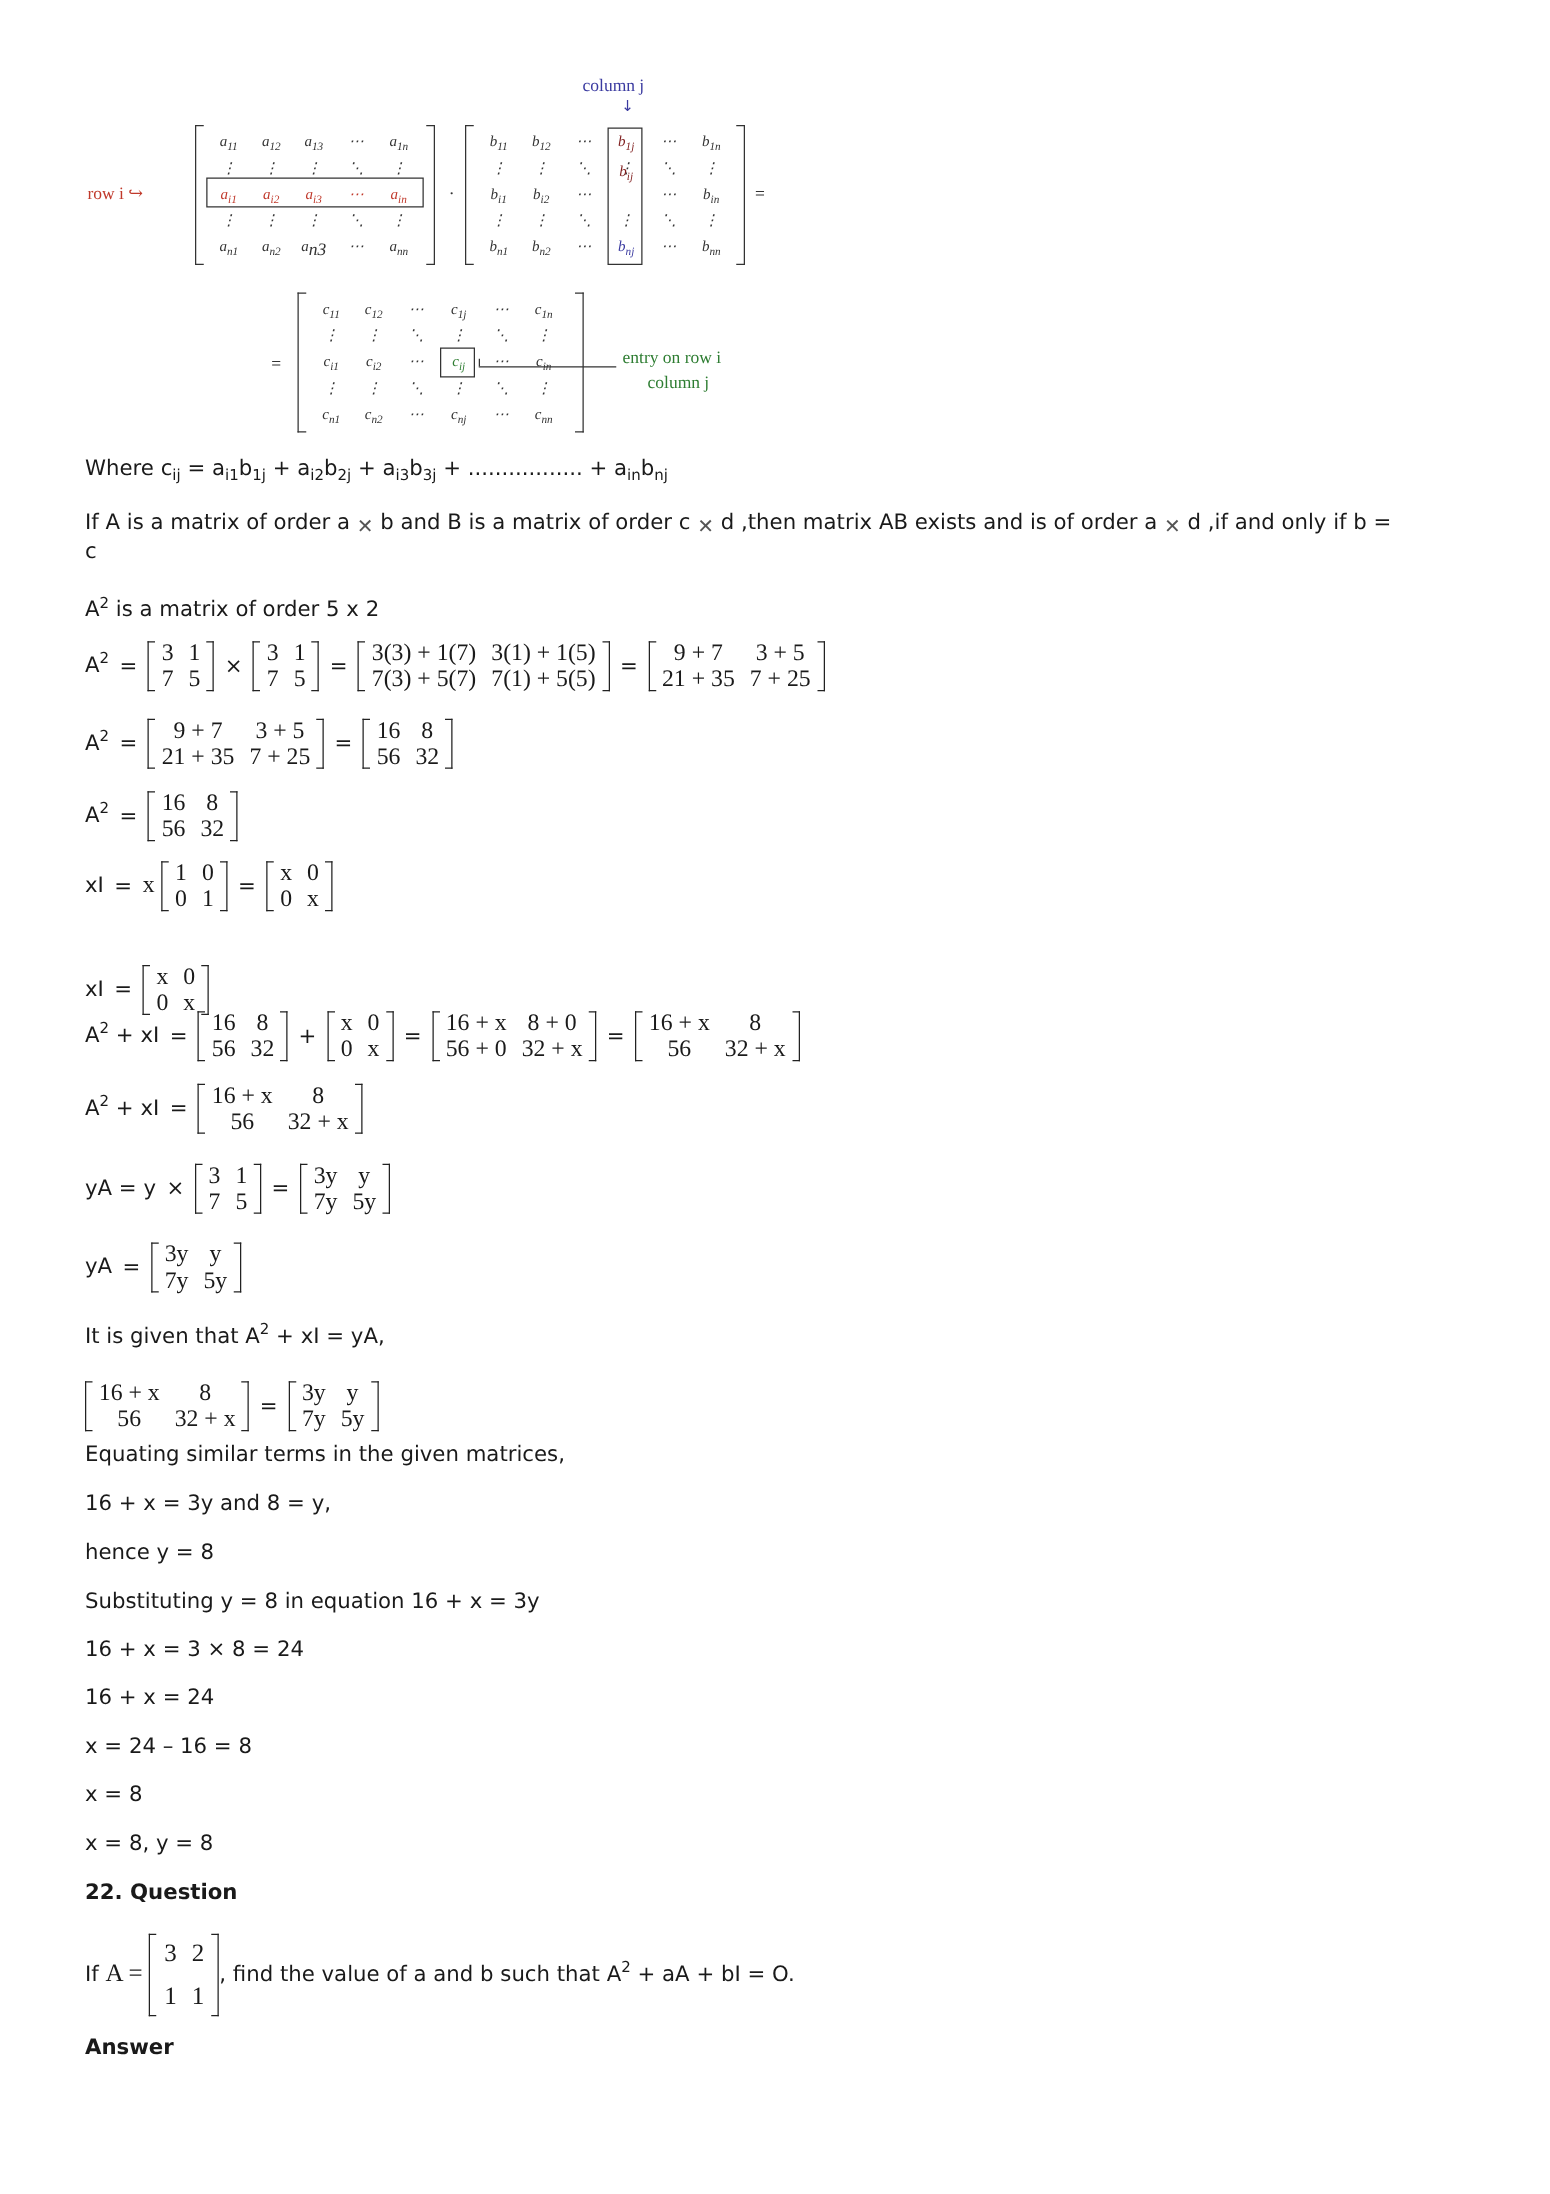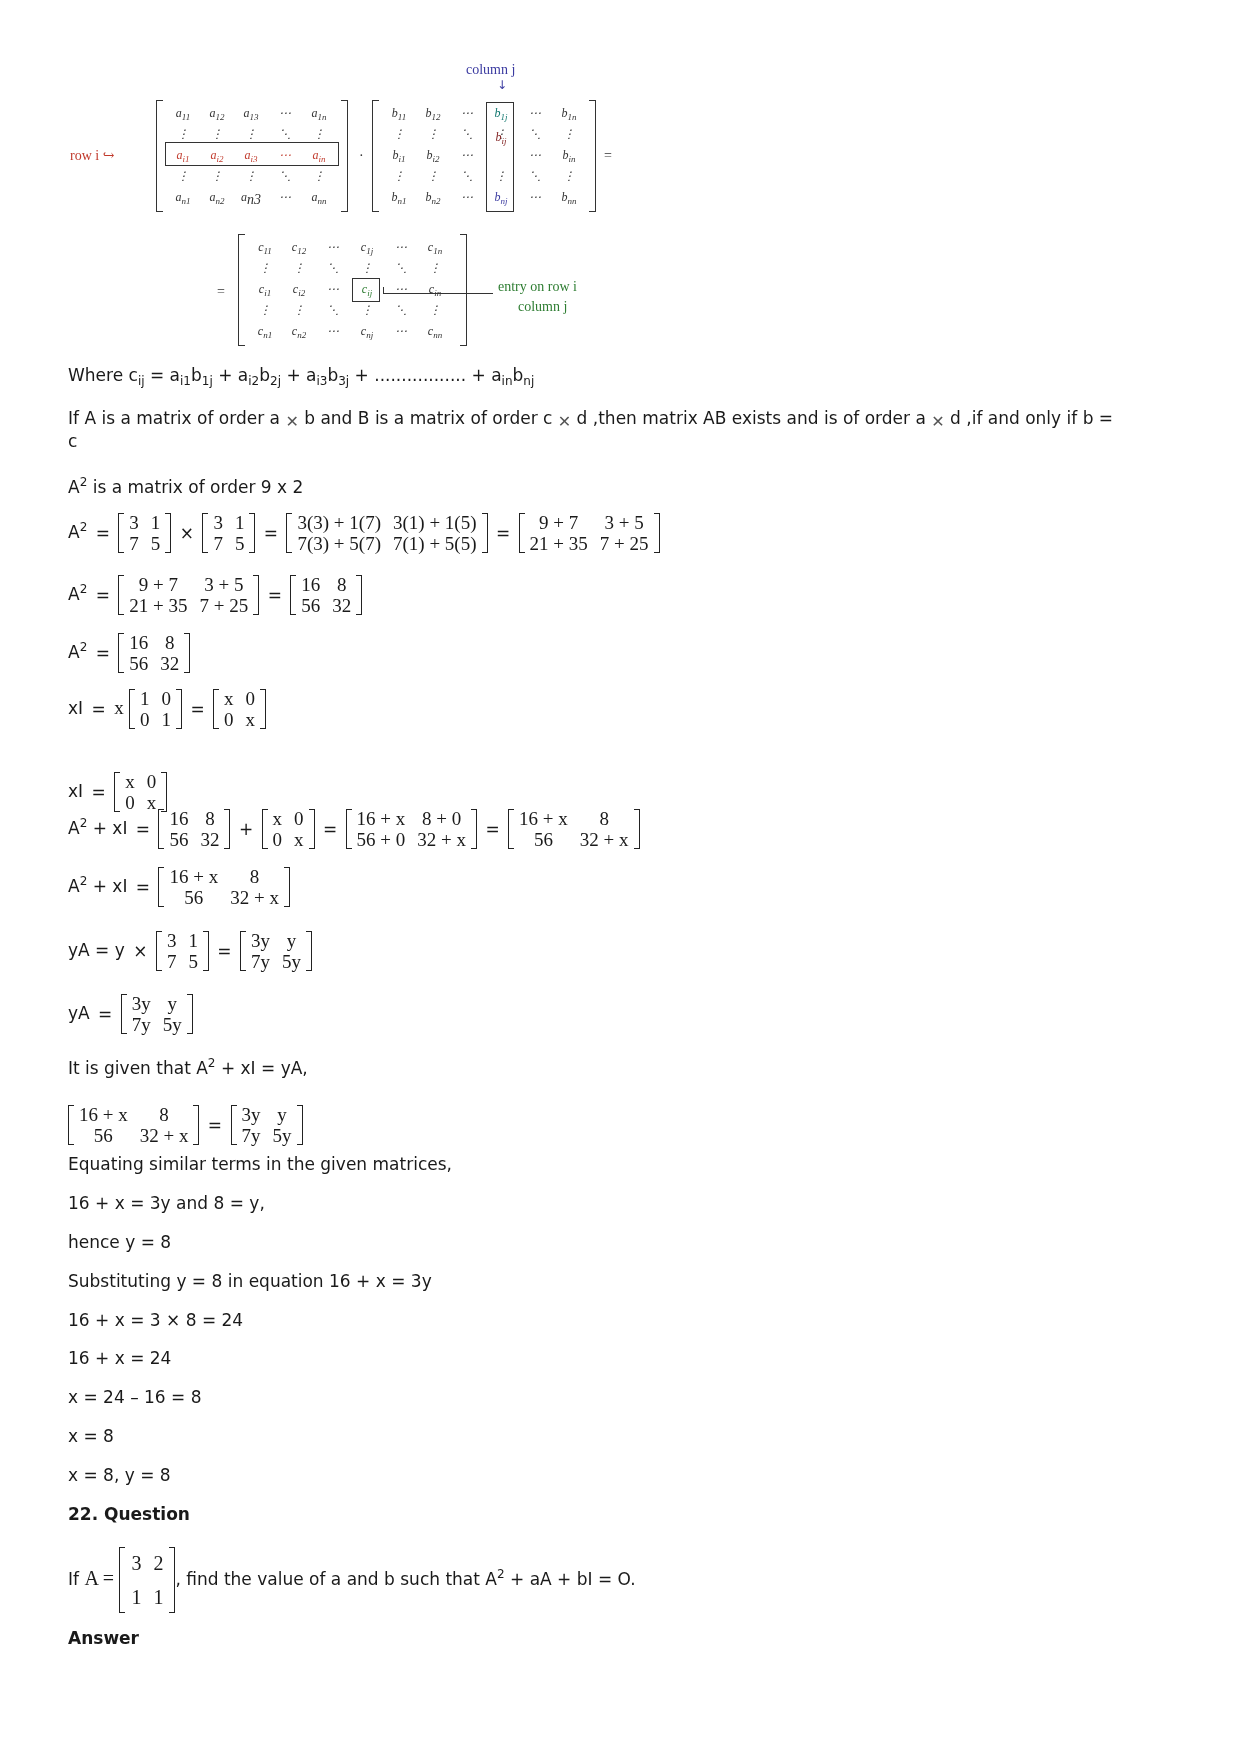--- a/index.html
+++ b/index.html
@@ -72,21 +72,21 @@
       </div>
   </div>
   <div class="abs dg" style="left:359px;top:148px;font-style:normal;font-size:14px;">·</div>
 
   <div class="bigmat dg" style="left:372px;top:100px;width:224px;height:112px;">
     <div class="abs" style="left:114px;top:2px;width:26px;height:108px;border:1.5px solid #333;"></div>
     <div id="matB">
         <div class="cell" style="left: 10px; top: 6px; width: 34px;">b<sub style="font-size:9px;vertical-align:-3px">11</sub></div>
         <div class="cell" style="left: 44px; top: 6px; width: 34px;">b<sub style="font-size:9px;vertical-align:-3px">12</sub></div>
         <div class="cell" style="left: 78px; top: 6px; width: 34px;">⋯</div>
-        <div class="cell" style="left: 112px; top: 6px; width: 34px; color: #0f766e;">b<sub style="font-size:9px;vertical-align:-3px">1j</sub></div>
+        <div class="cell" style="left: 112px; top: 6px; width: 34px; color: #7f1d1d;">b<sub style="font-size:9px;vertical-align:-3px">1j</sub></div>
         <div class="cell" style="left: 146px; top: 6px; width: 34px;">⋯</div>
         <div class="cell" style="left: 180px; top: 6px; width: 34px;">b<sub style="font-size:9px;vertical-align:-3px">1n</sub></div>
         <div class="cell" style="left: 10px; top: 27px; width: 34px;">⋮</div>
         <div class="cell" style="left: 44px; top: 27px; width: 34px;">⋮</div>
         <div class="cell" style="left: 78px; top: 27px; width: 34px;">⋱</div>
         <div class="cell" style="left: 112px; top: 27px; width: 34px;">⋮</div>
         <div class="cell" style="left: 146px; top: 27px; width: 34px;">⋱</div>
         <div class="cell" style="left: 180px; top: 27px; width: 34px;">⋮</div>
         <div class="cell" style="left: 10px; top: 48px; width: 34px;">b<sub style="font-size:9px;vertical-align:-3px">i1</sub></div>
         <div class="cell" style="left: 44px; top: 48px; width: 34px;">b<sub style="font-size:9px;vertical-align:-3px">i2</sub></div>
@@ -154,21 +154,21 @@
 
 <div class="line" style="top:364px;">
   <span>Where c</span><sub>ij</sub> = a<sub>i1</sub>b<sub>1j</sub> + a<sub>i2</sub>b<sub>2j</sub> + a<sub>i3</sub>b<sub>3j</sub> + ................. + a<sub>in</sub>b<sub>nj</sub>
 </div>
 
 <div class="line" style="top:407px;">
   <span>If A is a matrix of order a</span> <span class="times">✕</span> <span>b and B is a matrix of order c</span> <span class="times">✕</span> <span>d ,then matrix AB exists and is of order a</span> <span class="times">✕</span> <span>d ,if and only if b =</span>
 </div>
 <div class="line" style="top:430px;">c</div>
 
-<div class="line" style="top:471px;">A<sup>2</sup><span> is a matrix of order 9 x 2</span></div>
+<div class="line" style="top:471px;">A<sup>2</sup><span> is a matrix of order 5 x 2</span></div>
 
 <div class="line" style="top:512px;">
   A<sup>2</sup> <span class="op">=</span>
   <span class="mat"><table>
         <tbody>
           <tr>
             <td>3</td>
             <td>1</td>
           </tr>
           <tr>

